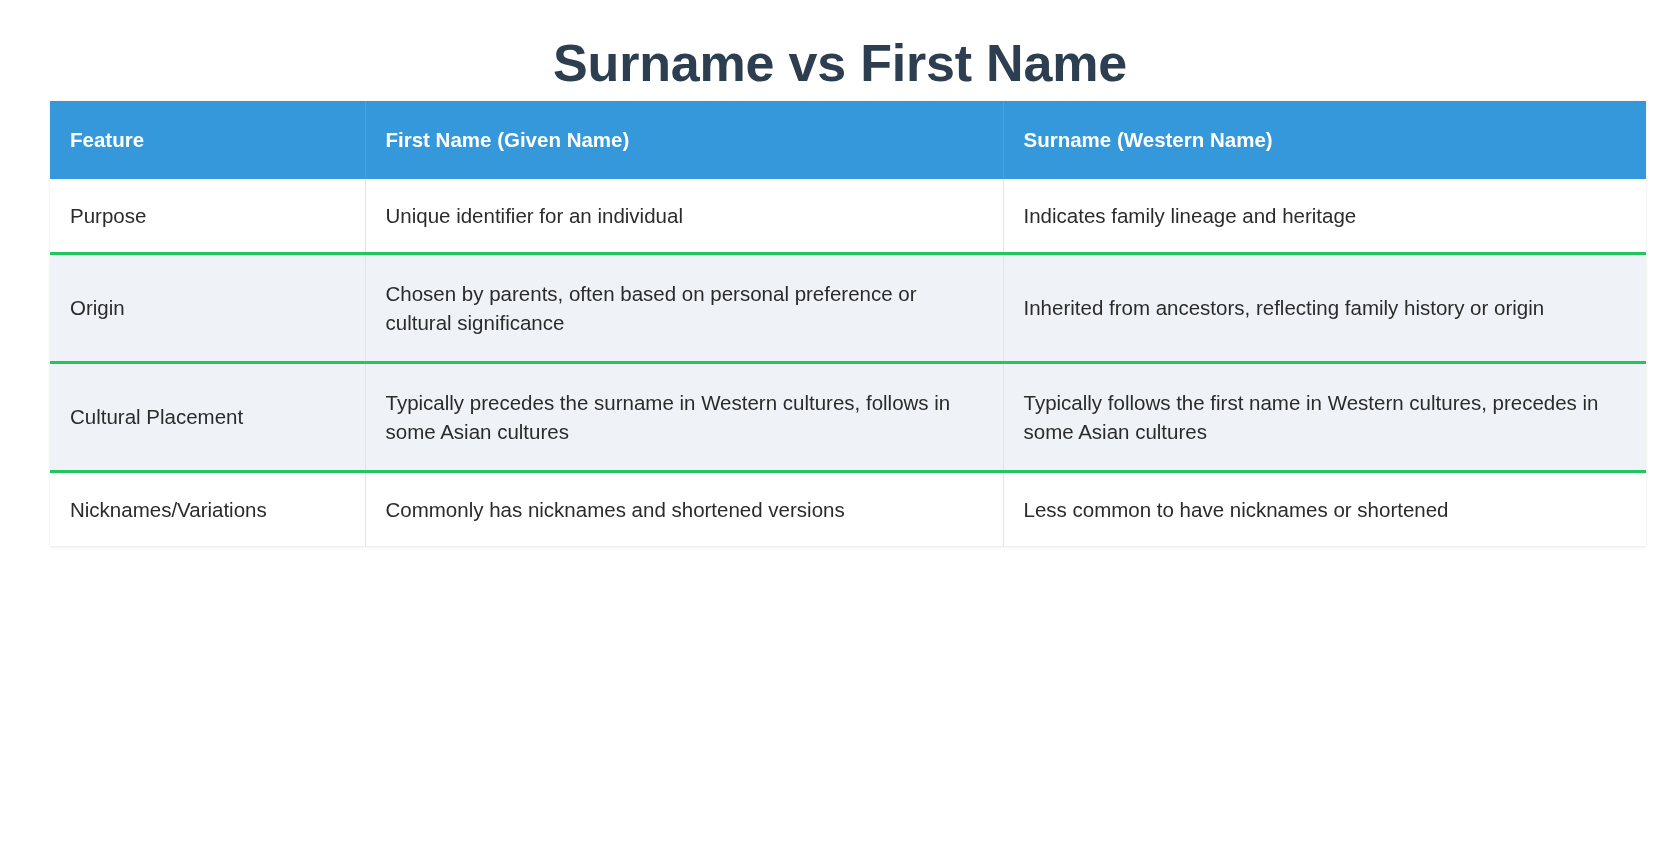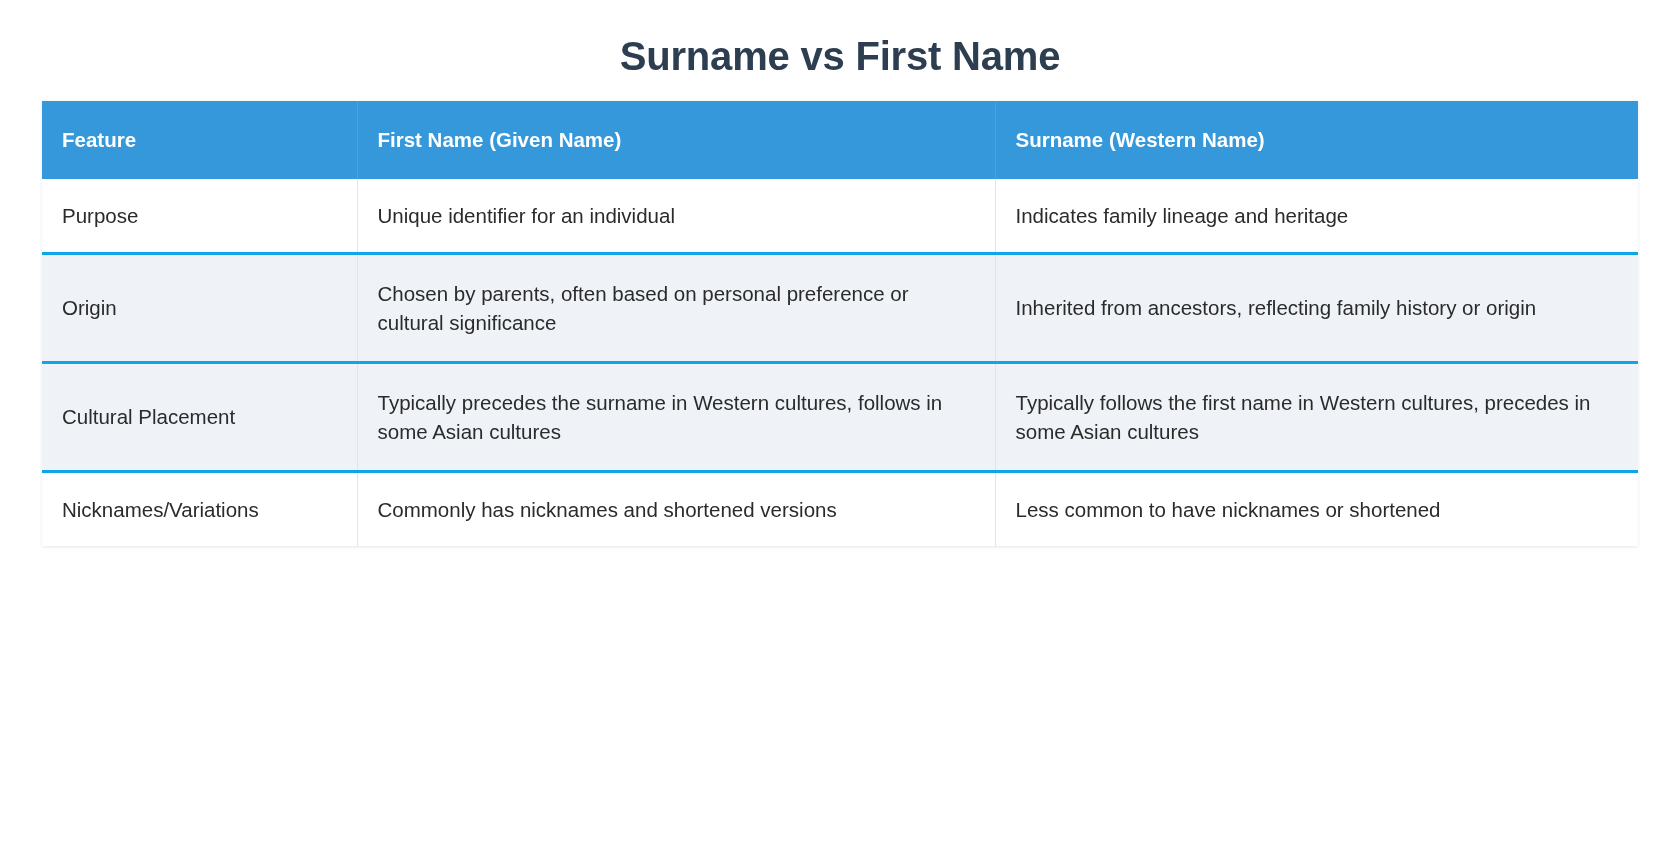--- a/index.html
+++ b/index.html
@@ -16,32 +16,32 @@
     overflow: hidden;
   }
   .page {
     width: 1680px;
     height: 850px;
     position: relative;
     box-sizing: border-box;
   }
   .page-title {
     text-align: center;
-    font-size: 40px;
+    font-size: 52px;
     font-weight: bold;
     color: #2c3e50;
     letter-spacing: -0.2px;
     margin: 0;
     padding-top: 30px;
     padding-bottom: 0;
     line-height: 1.3;
   }
   .table-wrap {
     position: absolute;
-    left: 42px;
+    left: 50px;
     top: 101px;
     width: 1596px;
   }
   table.compare {
     border-collapse: collapse;
     width: 1596px;
     table-layout: fixed;
     background: #ffffff;
     box-shadow: 0 1px 3px rgba(0,0,0,0.10);
   }
@@ -61,21 +61,21 @@
     vertical-align: middle;
     line-height: 1.25;
   }
   table.compare thead th:last-child { border-right: none; }
 
   table.compare tbody td {
     font-size: 20.5px;
     color: #2b2b2b;
     padding: 22px 20px 22px 20px;
     border-right: 1px solid #e2e4e6;
-    border-bottom: 3px solid #0ea5e9;
+    border-bottom: 3px solid #22c55e;
     vertical-align: middle;
     line-height: 1.42;
     font-weight: normal;
   }
   table.compare tbody td:last-child { border-right: none; }
   table.compare tbody tr:last-child td { border-bottom: none; }
 
   table.compare tbody tr.odd td  { background: #ffffff; }
   table.compare tbody tr.even td { background: #eff3f8; }
 

